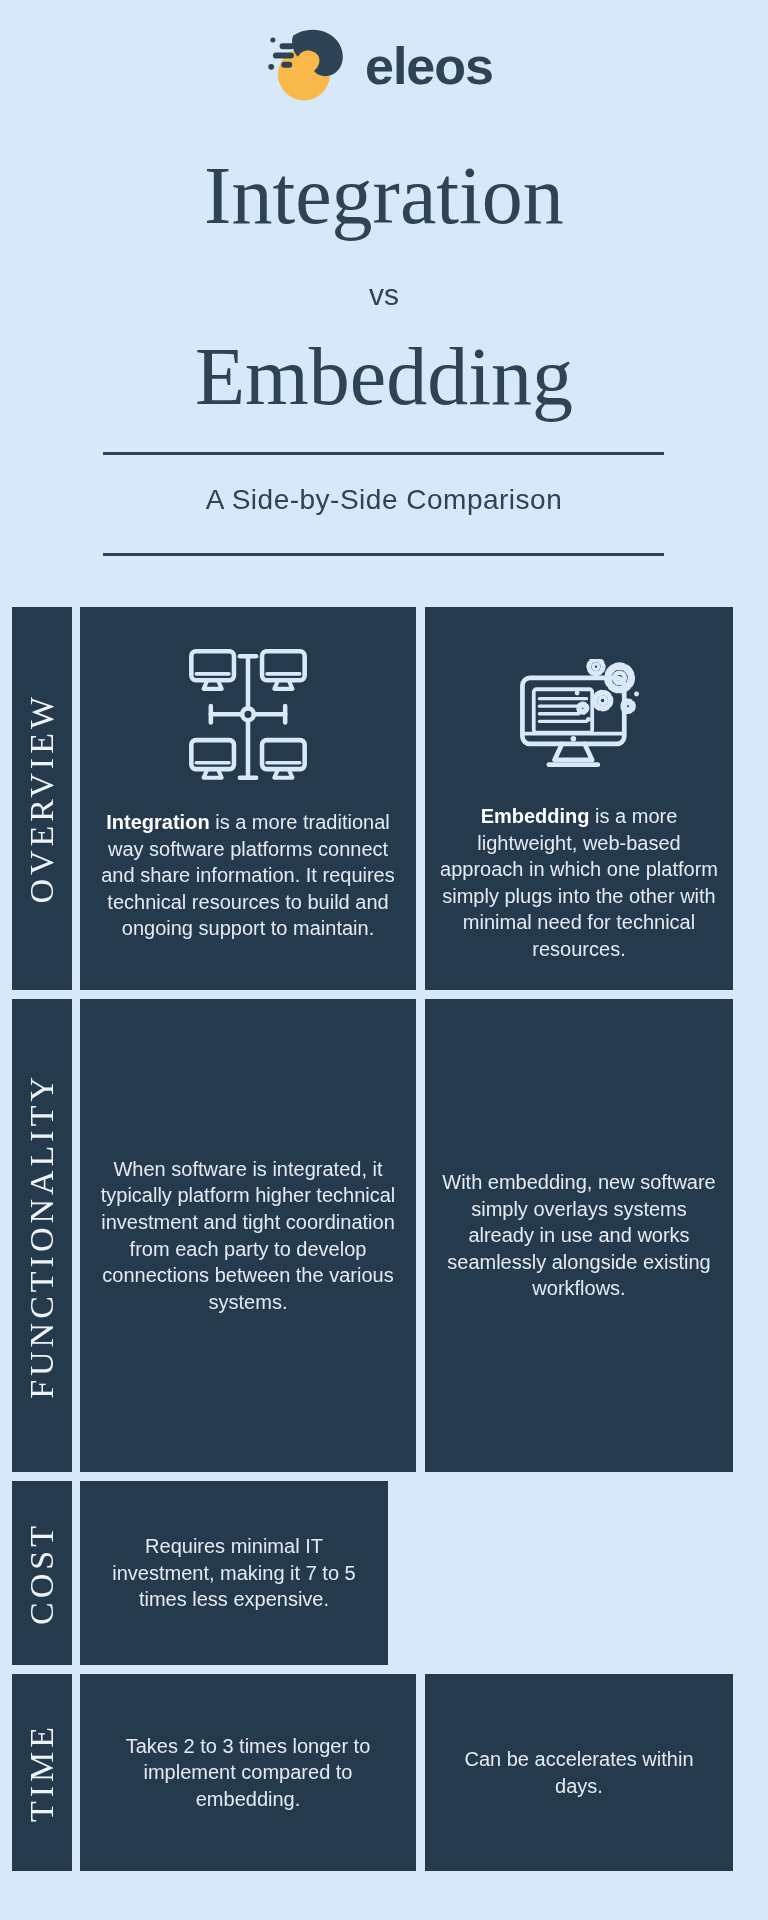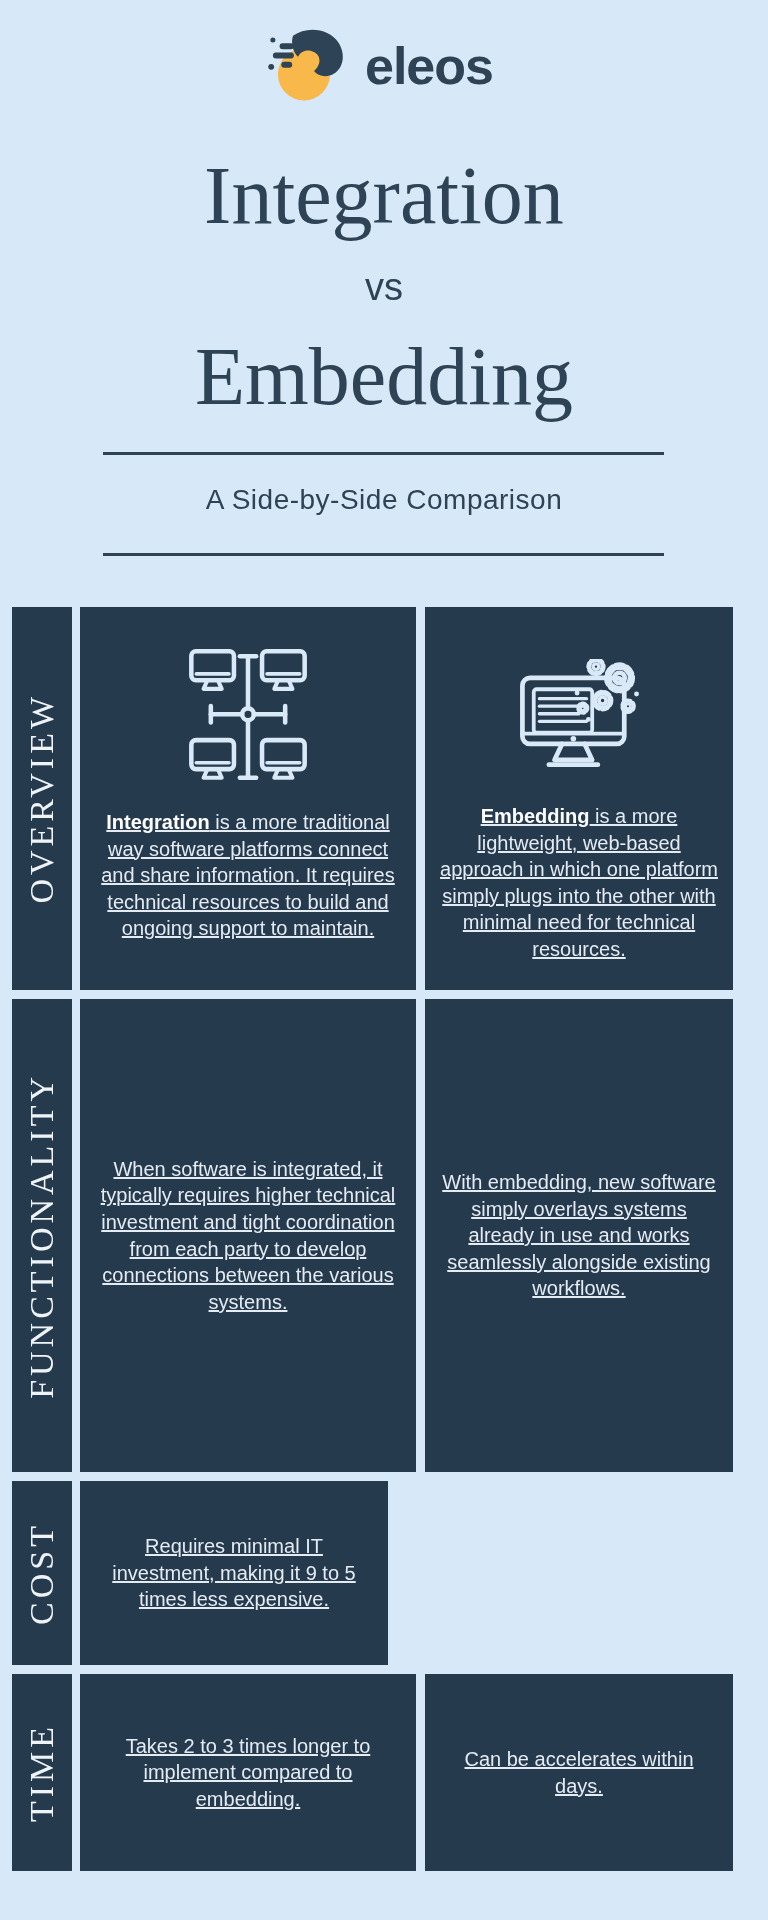--- a/index.html
+++ b/index.html
@@ -21,21 +21,21 @@
     font-size: 52px; font-weight: 700; color: #2e4356; letter-spacing: -1px;
     line-height: 1;
   }
   
   .title-line { position: absolute; left:0; right:0; text-align:center; color:#2e4356; }
   .title-serif {
     font-family: "Liberation Serif", "DejaVu Serif", serif;
     font-size: 82px; line-height: 1; font-weight: 400;
   }
   .t1 { top: 155px; }
-  .t-vs { top: 268px; font-size: 38px; line-height: 1; text-align: center; }
+  .t-vs { top: 280px; font-size: 30px; line-height: 1; text-align: center; }
   .t2 { top: 336px; }
   .rule {
     position: absolute; left: 103px; width: 561px; height: 3px; background: #2e4356;
   }
   .rule1 { top: 452px; }
   .rule2 { top: 553px; }
   .subtitle {
     position: absolute; top: 486px; left: 0; right: 0; text-align: center;
     font-size: 28px; color: #2e4356; letter-spacing: 0.5px; line-height: 1;
   }
@@ -56,21 +56,20 @@
   .label-cell span {
     writing-mode: vertical-rl; transform: rotate(180deg);
     font-family: "Liberation Serif", "DejaVu Serif", serif;
     font-size: 34px; letter-spacing: 4px; color: #eef3f8;
   }
   .cell {
     background: #263a4e; color: #e4ebf3;
     display: flex; flex-direction: column; align-items: center;
     box-sizing: border-box; padding: 0 14px;
     flex: none;
-    text-decoration: underline;
   }
   .cell-left  { width: 336px; margin-right: 9px; }
   .cell-right { width: 308px; }
   .cell-center { justify-content: center; }
   .cell-text {
     margin: 0; font-size: 20px; line-height: 1.33; text-align: center;
     color: #e4ebf3;
   }
   .cell-text strong { color: #ffffff; font-weight: 700; }
   .para + .para { margin-top: 12px; }
@@ -189,33 +188,33 @@
         </svg>
         <p class="cell-text"><strong>Embedding</strong><span> is a more lightweight, web-based approach in which one platform simply plugs into the other with minimal need for technical resources.</span></p>
       </div>
     </div>
 
     <div class="row r2">
       <div class="label-cell">
         <span>FUNCTIONALITY</span>
       </div>
       <div class="cell cell-left cell-center">
-        <p class="cell-text">When software is integrated, it typically requires higher technical investment and tight coordination from each party to develop connections between the various systems.</p>
+        <p class="cell-text">When software is integrated, it typically platform higher technical investment and tight coordination from each party to develop connections between the various systems.</p>
       </div>
       <div class="cell cell-right cell-center">
         <p class="cell-text para">With embedding, new software simply overlays systems already in use and works seamlessly alongside existing workflows.</p>
       </div>
     </div>
 
     <div class="row r3">
       <div class="label-cell">
         <span>COST</span>
       </div>
       <div class="cell cell-right cell-center">
-        <p class="cell-text">Requires minimal IT investment, making it 9 to 5 times less expensive.</p>
+        <p class="cell-text">Requires minimal IT investment, making it 7 to 5 times less expensive.</p>
       </div>
     </div>
 
     <div class="row r4">
       <div class="label-cell">
         <span>TIME</span>
       </div>
       <div class="cell cell-left cell-center">
         <p class="cell-text">Takes 2 to 3 times longer to implement compared to embedding.</p>
       </div>

